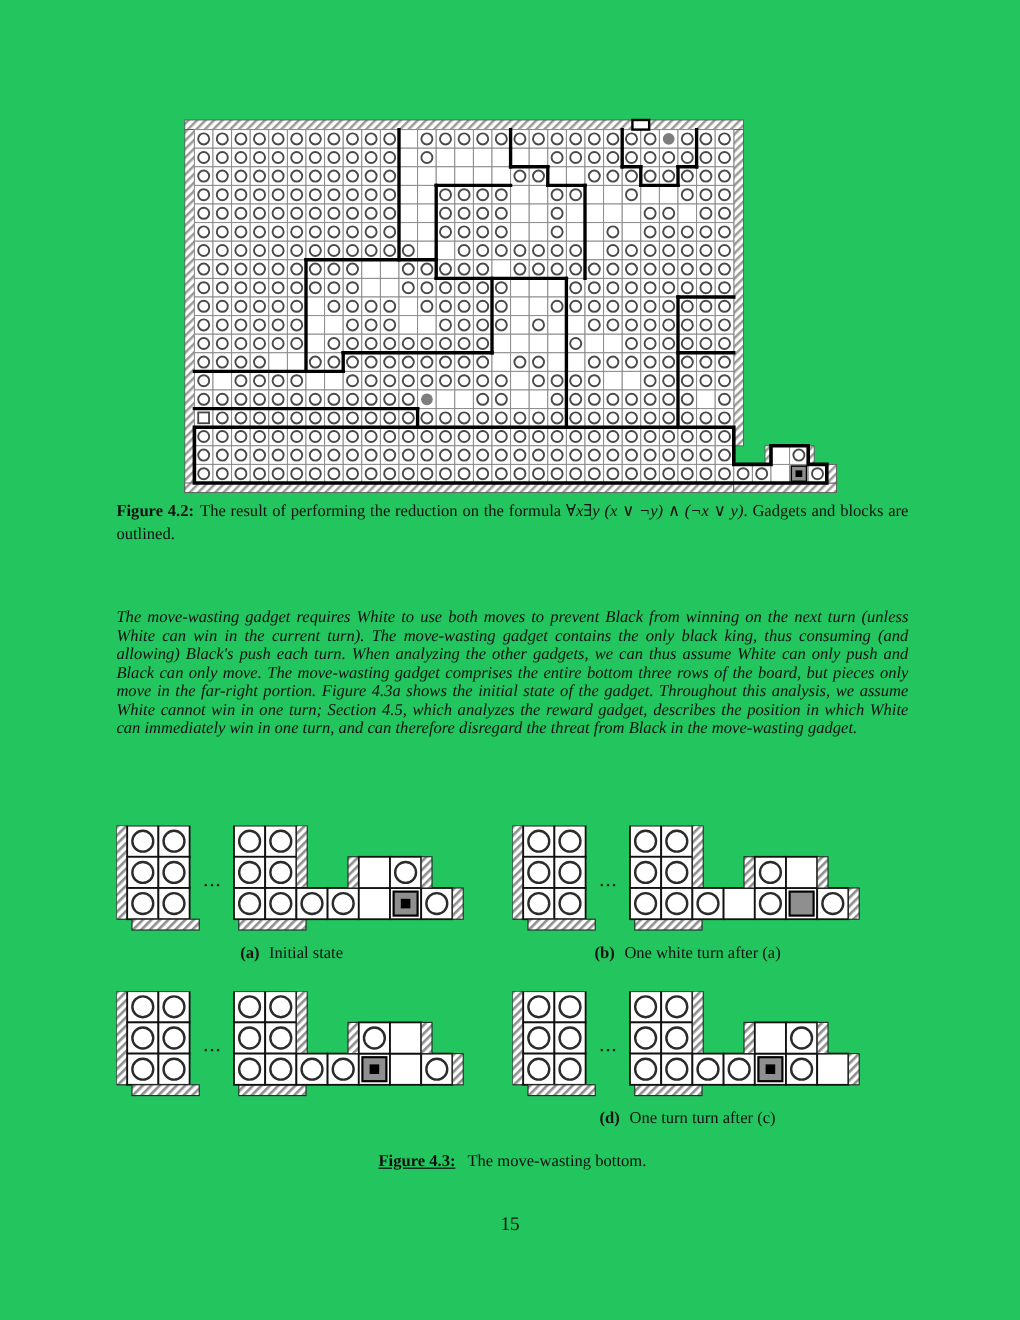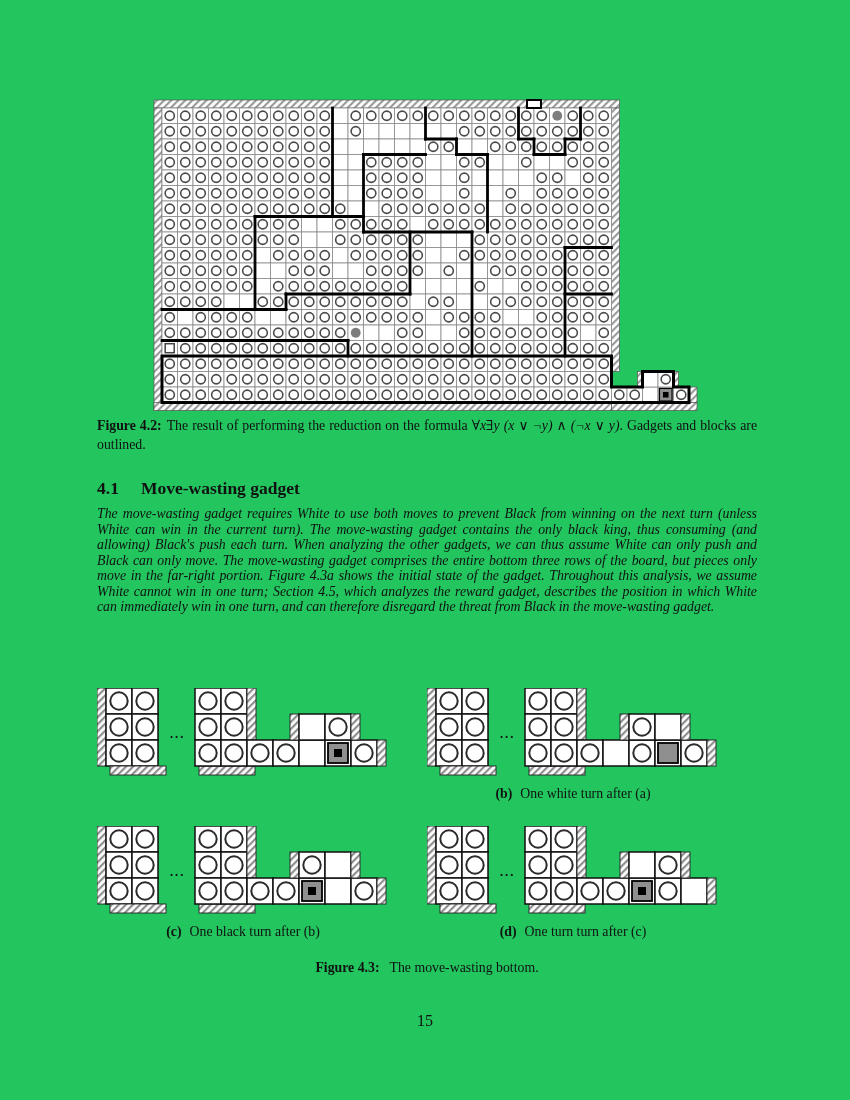--- a/index.html
+++ b/index.html
@@ -10,21 +10,21 @@
   .fig42-cap b{margin-right:5px;}
   .sec-head{position:absolute;left:97px;top:478px;font-size:17.5px;font-weight:bold;}
   .sec-head .st{margin-left:22px;}
   .body-par{position:absolute;left:97px;top:506px;width:660px;font-size:13.8px;line-height:15.5px;text-align:justify;margin:0;font-style:italic;}
   .fig43-wrap{position:absolute;left:97px;top:688px;width:662px;}
   .fig43-row{display:flex;margin-bottom:24px;}
   .fig43-col{width:330px;}
   .subcap{width:292px;text-align:center;font-size:13.8px;margin-top:8px;}
   .subcap b{margin-right:8px;}
   .fig43-cap{position:absolute;left:97px;top:960px;width:660px;text-align:center;font-size:13.8px;}
-  .fig43-cap b{margin-right:10px;}
+  .fig43-cap b{margin-right:10px;text-decoration:underline;}
   .pnum{position:absolute;left:0;top:1012px;width:850px;text-align:center;font-size:16px;}
   svg{display:block;}
 </style>
 </head>
 <body>
 
 <div class="page">
 
   <div class="fig42-board" id="fig42-board">
       <svg width="552" height="318" viewBox="-10 -10 552 318">
@@ -1103,23 +1103,20 @@
         <line x1="418.5" y1="0" x2="418.5" y2="31" stroke="#000000" stroke-width="2.8" stroke-linecap="square"></line>
         <polygon points="0,248 449.5,248 449.5,279 480.5,279 480.5,263.5 511.5,263.5 511.5,279 527,279 527,294.5 0,294.5" fill="none" stroke="#000000" stroke-width="3" stroke-linejoin="miter"></polygon>
         <rect x="365.02500000000003" y="-8" width="13.950000000000001" height="8" fill="#fff" stroke="#000" stroke-width="2"></rect>
       </svg>
     </div>
 
   <div class="fig42-cap">
     <b>Figure 4.2:</b><span>The result of performing the reduction on the formula </span><i>∀x∃y (x ∨ ¬y) ∧ (¬x ∨ y)</i><span>. Gadgets and blocks are outlined.</span>
   </div>
 
-  <div class="sec-head">
-    <span>4.1</span><span class="st">Move-wasting gadget</span>
-  </div>
 
   <p class="body-par">The move-wasting gadget requires White to use both moves to prevent Black from winning on the next turn (unless White can win in the current turn). The move-wasting gadget contains the only black king, thus consuming (and allowing) Black's push each turn. When analyzing the other gadgets, we can thus assume White can only push and Black can only move. The move-wasting gadget comprises the entire bottom three rows of the board, but pieces only move in the far-right portion. Figure 4.3a shows the initial state of the gadget.  Throughout this analysis, we assume White cannot win in one turn; Section 4.5, which analyzes the reward gadget, describes the position in which White can immediately win in one turn, and can therefore disregard the threat from Black in the move-wasting gadget.</p>
 
   <div class="fig43-wrap" id="fig43">
       <div class="fig43-row">
         <div class="fig43-col">
           <svg width="295" height="90" viewBox="0 0 295 90">
             <defs>
               <pattern id="h430" width="5" height="5" patternUnits="userSpaceOnUse" patternTransform="rotate(45)">
                 <rect width="5" height="5" fill="#fff"></rect>
@@ -1165,20 +1162,21 @@
             <rect x="237" y="61" width="8" height="8" fill="#000"></rect>
             <rect x="254" y="52" width="26" height="26" fill="#fff" stroke="#111" stroke-width="1.5"></rect>
             <circle cx="267" cy="65" r="8.7" fill="#fff" stroke="#2b2b2b" stroke-width="2"></circle>
             <rect x="280" y="52" width="9" height="26" fill="url(#h430)" stroke="#222" stroke-width="0.9"></rect>
             <rect x="193" y="26" width="9" height="26" fill="url(#h430)" stroke="#222" stroke-width="0.9"></rect>
             <rect x="202" y="26" width="26" height="26" fill="#fff" stroke="#111" stroke-width="1.5"></rect>
             <rect x="228" y="26" width="26" height="26" fill="#fff" stroke="#111" stroke-width="1.5"></rect>
             <circle cx="241" cy="39" r="8.7" fill="#fff" stroke="#2b2b2b" stroke-width="2"></circle>
             <rect x="254" y="26" width="9" height="26" fill="url(#h430)" stroke="#222" stroke-width="0.9"></rect>
           </svg>
+          <div class="subcap"><b>(a)</b><span>Initial state</span></div>
         </div>
         <div class="fig43-col">
           <svg width="295" height="90" viewBox="0 0 295 90">
             <defs>
               <pattern id="h431" width="5" height="5" patternUnits="userSpaceOnUse" patternTransform="rotate(45)">
                 <rect width="5" height="5" fill="#fff"></rect>
                 <rect width="2.2" height="5" fill="#8f8f8f"></rect>
               </pattern>
             </defs>
             <rect x="0" y="0" width="9" height="78" fill="url(#h431)" stroke="#222" stroke-width="0.9"></rect>
@@ -1277,21 +1275,20 @@
             <rect x="228" y="52" width="26" height="26" fill="#fff" stroke="#111" stroke-width="1.5"></rect>
             <rect x="254" y="52" width="26" height="26" fill="#fff" stroke="#111" stroke-width="1.5"></rect>
             <circle cx="267" cy="65" r="8.7" fill="#fff" stroke="#2b2b2b" stroke-width="2"></circle>
             <rect x="280" y="52" width="9" height="26" fill="url(#h432)" stroke="#222" stroke-width="0.9"></rect>
             <rect x="193" y="26" width="9" height="26" fill="url(#h432)" stroke="#222" stroke-width="0.9"></rect>
             <rect x="202" y="26" width="26" height="26" fill="#fff" stroke="#111" stroke-width="1.5"></rect>
             <circle cx="215" cy="39" r="8.7" fill="#fff" stroke="#2b2b2b" stroke-width="2"></circle>
             <rect x="228" y="26" width="26" height="26" fill="#fff" stroke="#111" stroke-width="1.5"></rect>
             <rect x="254" y="26" width="9" height="26" fill="url(#h432)" stroke="#222" stroke-width="0.9"></rect>
           </svg>
-          <div class="subcap"><b>(c)</b><span>One black turn after (b)</span></div>
         </div>
         <div class="fig43-col">
           <svg width="295" height="90" viewBox="0 0 295 90">
             <defs>
               <pattern id="h433" width="5" height="5" patternUnits="userSpaceOnUse" patternTransform="rotate(45)">
                 <rect width="5" height="5" fill="#fff"></rect>
                 <rect width="2.2" height="5" fill="#8f8f8f"></rect>
               </pattern>
             </defs>
             <rect x="0" y="0" width="9" height="78" fill="url(#h433)" stroke="#222" stroke-width="0.9"></rect>

